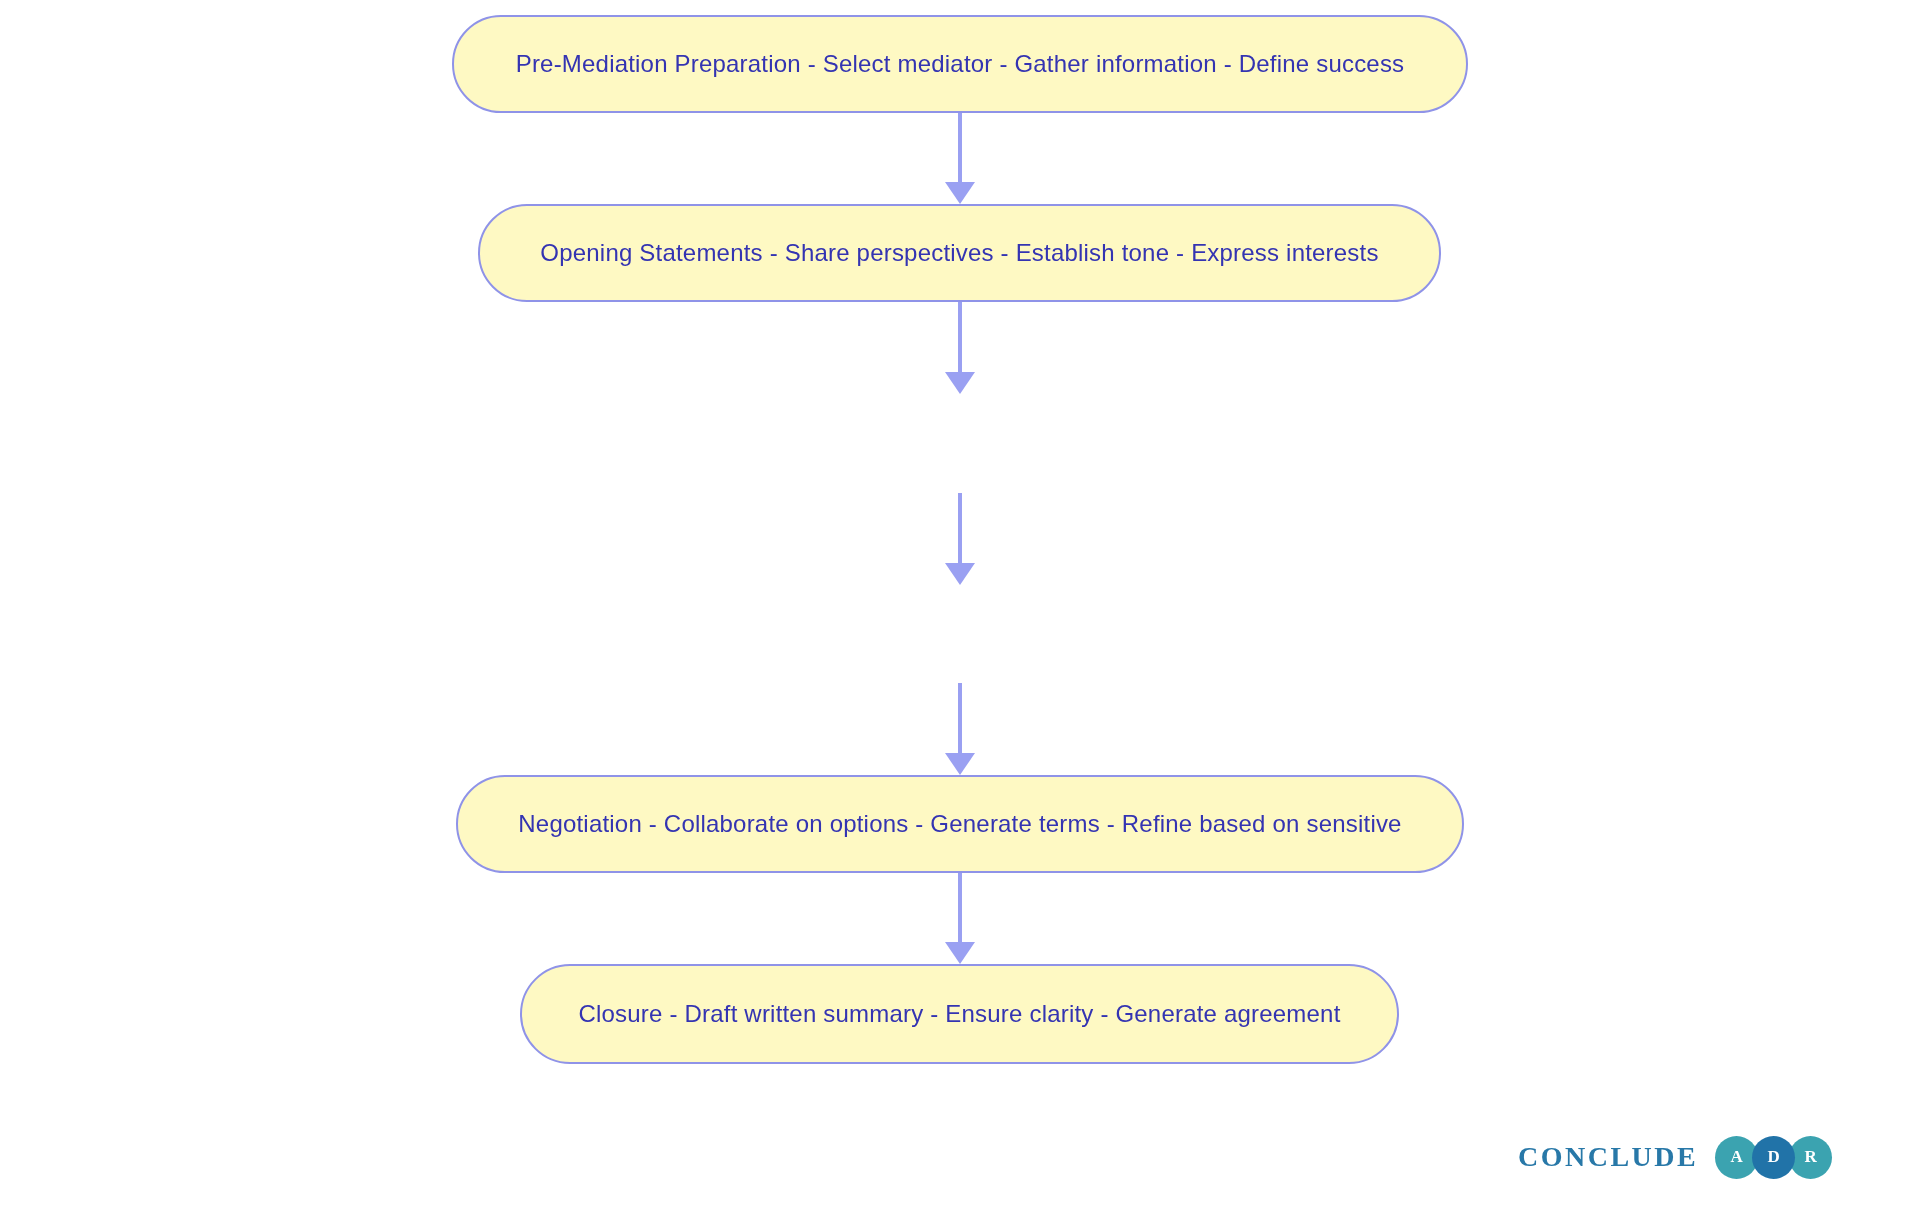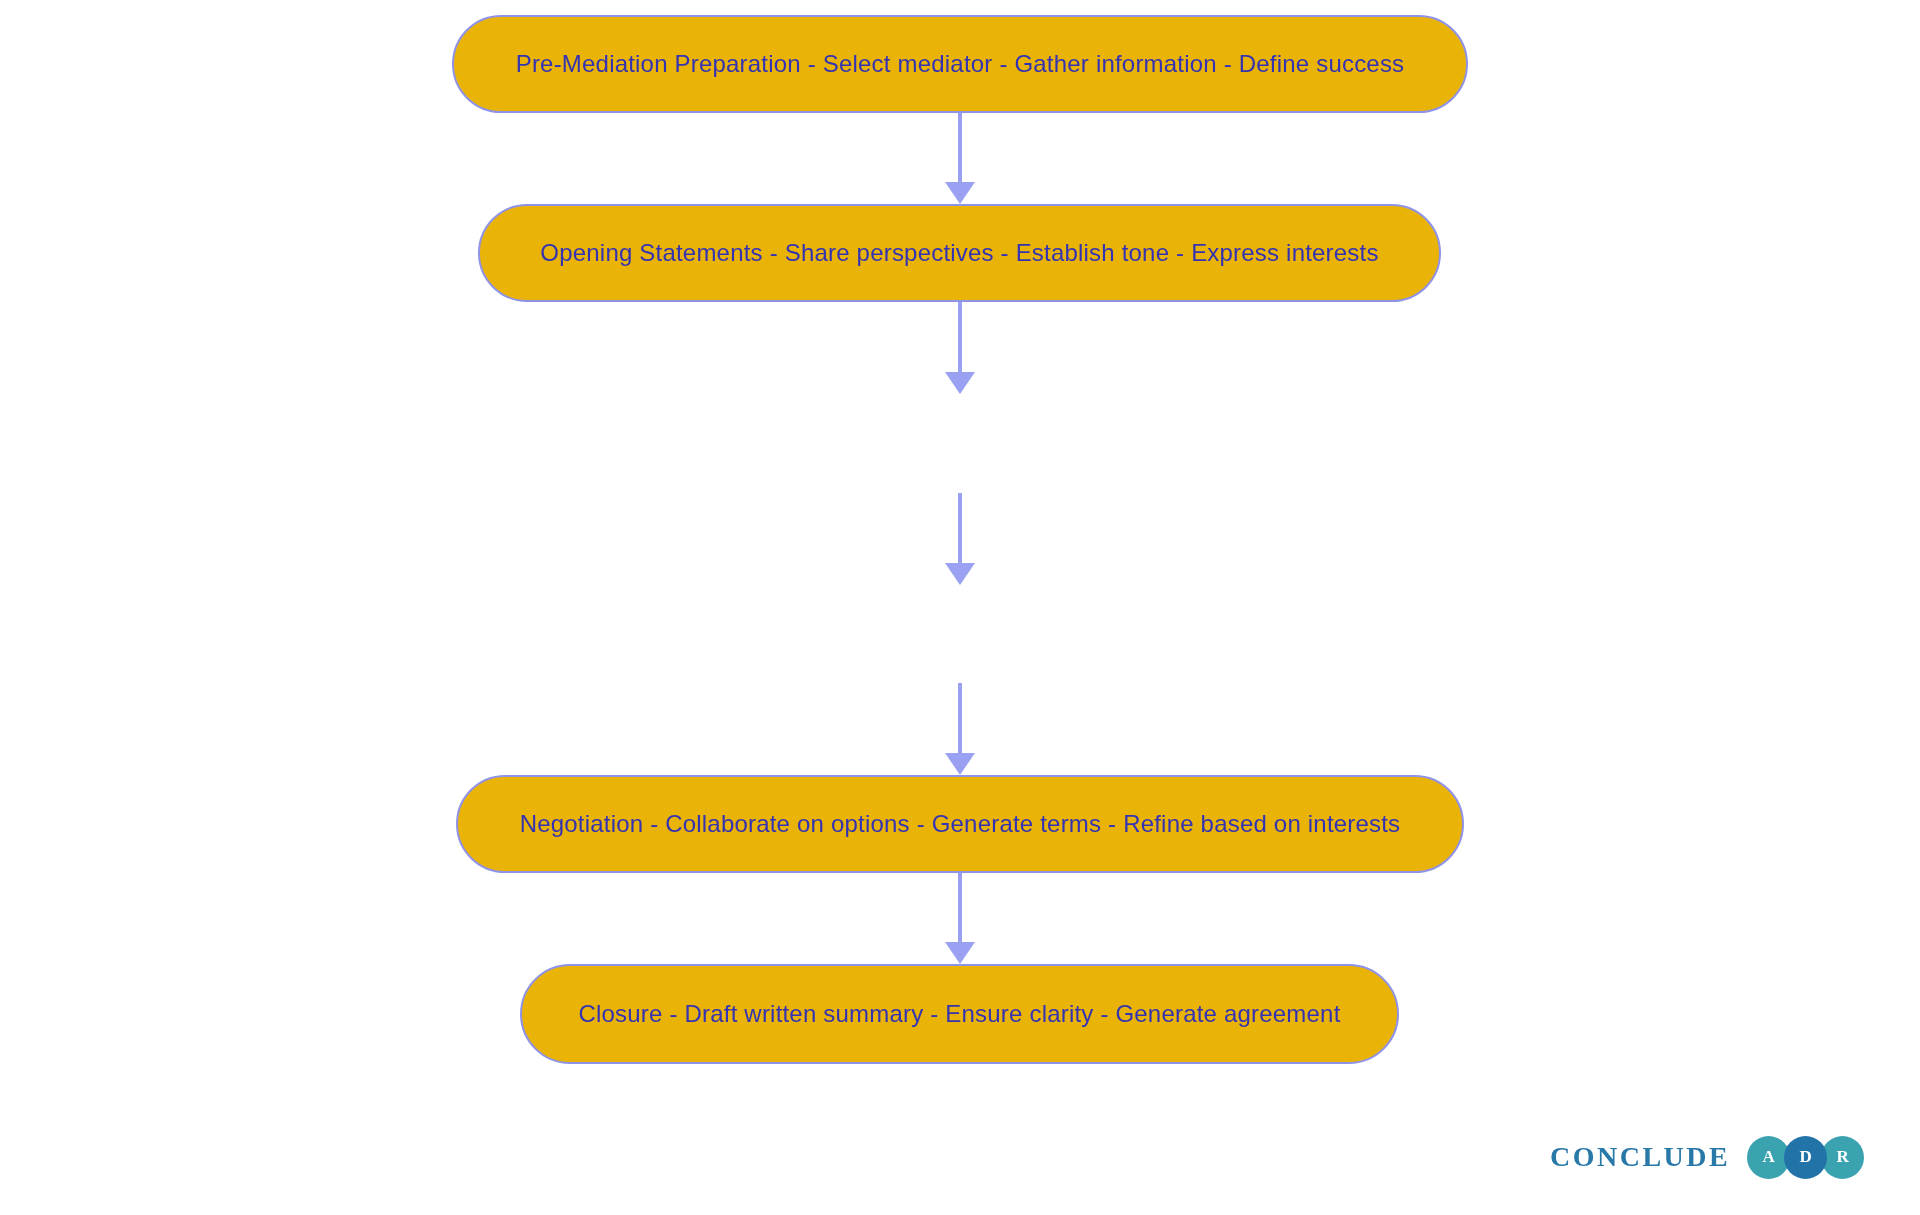--- a/index.html
+++ b/index.html
@@ -14,21 +14,21 @@
   .canvas {
     position: relative;
     width: 1920px;
     height: 1215px;
     background: #ffffff;
   }
   
   .node {
     position: absolute;
     height: 98px;
-    background: #eab308;
+    background: #fef9c3;
     border: 2px solid #8f93e8;
     border-radius: 50px;
     display: flex;
     align-items: center;
     justify-content: center;
     box-sizing: border-box;
   }
   .node .label {
     color: #3434b2;
     font-size: 24px;
@@ -76,21 +76,20 @@
     height: 50px;
     display: flex;
     align-items: center;
   }
   .logo-text {
     font-family: "Liberation Serif", serif;
     font-weight: bold;
     font-size: 28px;
     letter-spacing: 2.5px;
     color: #2878a8;
-    margin-left: 32px;
   }
   .logo-badges {
     display: flex;
     align-items: center;
     margin-left: 17px;
   }
   .badge {
     width: 43px;
     height: 43px;
     border-radius: 50%;
@@ -137,21 +136,21 @@
     <div class="head"></div>
   </div>
 
 
   <div class="arrow a4">
     <div class="shaft"></div>
     <div class="head"></div>
   </div>
 
   <div class="node n5">
-    <span class="label">Negotiation - Collaborate on options - Generate terms - Refine based on interests</span>
+    <span class="label">Negotiation - Collaborate on options - Generate terms - Refine based on sensitive</span>
   </div>
 
   <div class="arrow a5">
     <div class="shaft"></div>
     <div class="head"></div>
   </div>
 
   <div class="node n6">
     <span class="label">Closure - Draft written summary - Ensure clarity - Generate agreement</span>
   </div>

